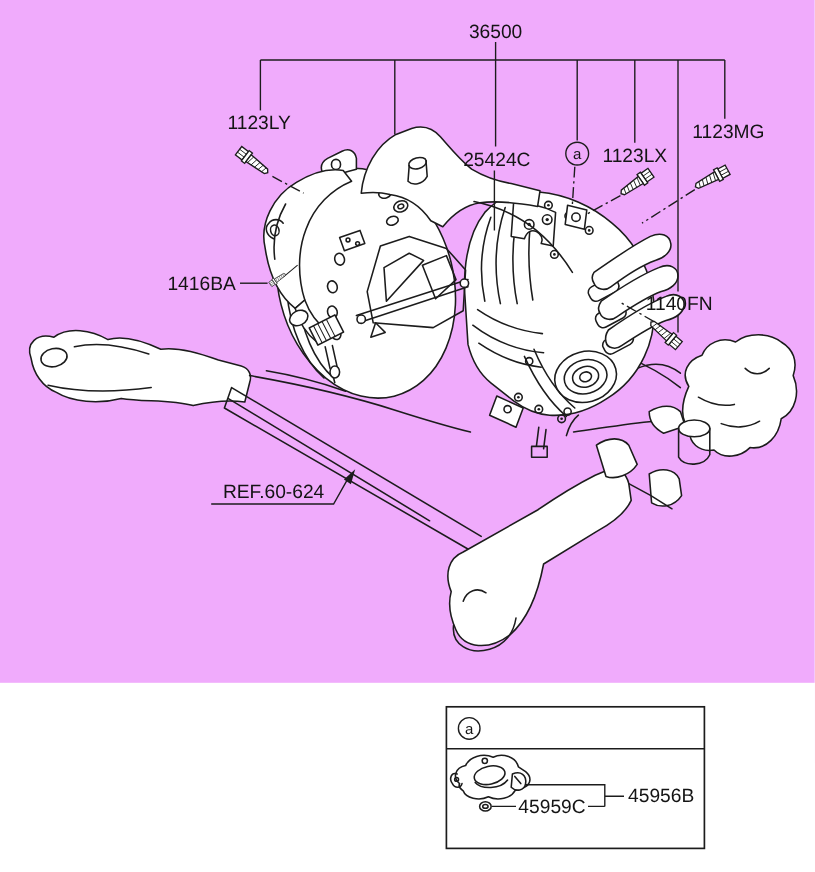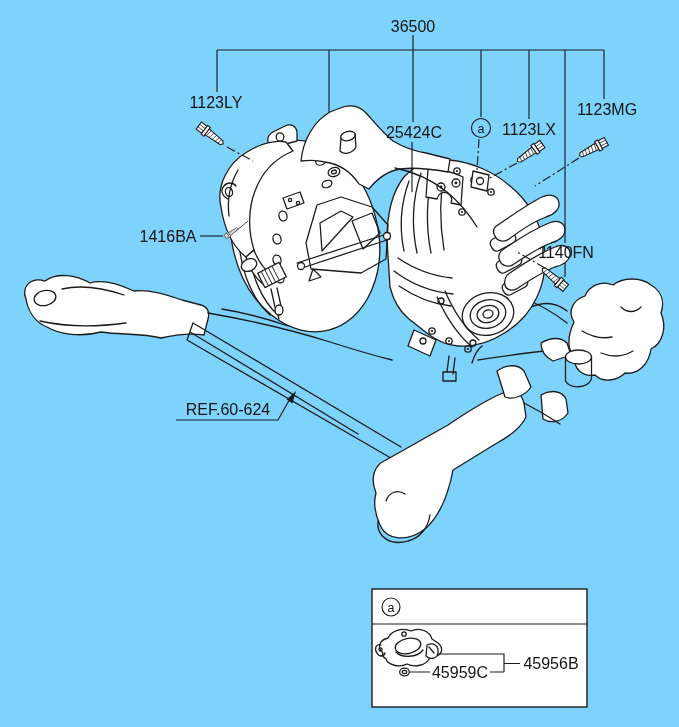--- a/index.html
+++ b/index.html
@@ -1,17 +1,17 @@
 <!DOCTYPE html>
 <html><head>
 <meta charset="utf-8">
 <style>
   html,body{margin:0;padding:0;background:#ffffff;}
   body{width:679px;height:727px;overflow:hidden;font-family:"Liberation Sans",sans-serif;}
-  #stage{position:relative;width:679px;height:727px;background:#7dd3fc;}
+  #stage{position:relative;width:679px;height:569px;background:#f0abfc;}
   svg{position:absolute;left:0;top:0;}
   svg text{font-family:"Liberation Sans","DejaVu Sans",sans-serif;fill:#141414;}
   .pn{font-size:16px;}
   .marker{font-size:12.5px;}
   .ln{stroke:#1c1c1c;stroke-width:1.15;fill:none;}
   .dd{stroke:#1c1c1c;stroke-width:1.15;fill:none;stroke-dasharray:9 3 2 3;}
   .dw{stroke:#1c1c1c;stroke-width:1.3;fill:none;stroke-linejoin:round;stroke-linecap:round;}
   .dwf{stroke:#1c1c1c;stroke-width:1.3;fill:#ffffff;stroke-linejoin:round;}
   .thin{stroke:#1c1c1c;stroke-width:0.85;fill:none;}
   .dot{fill:#1c1c1c;stroke:none;}

